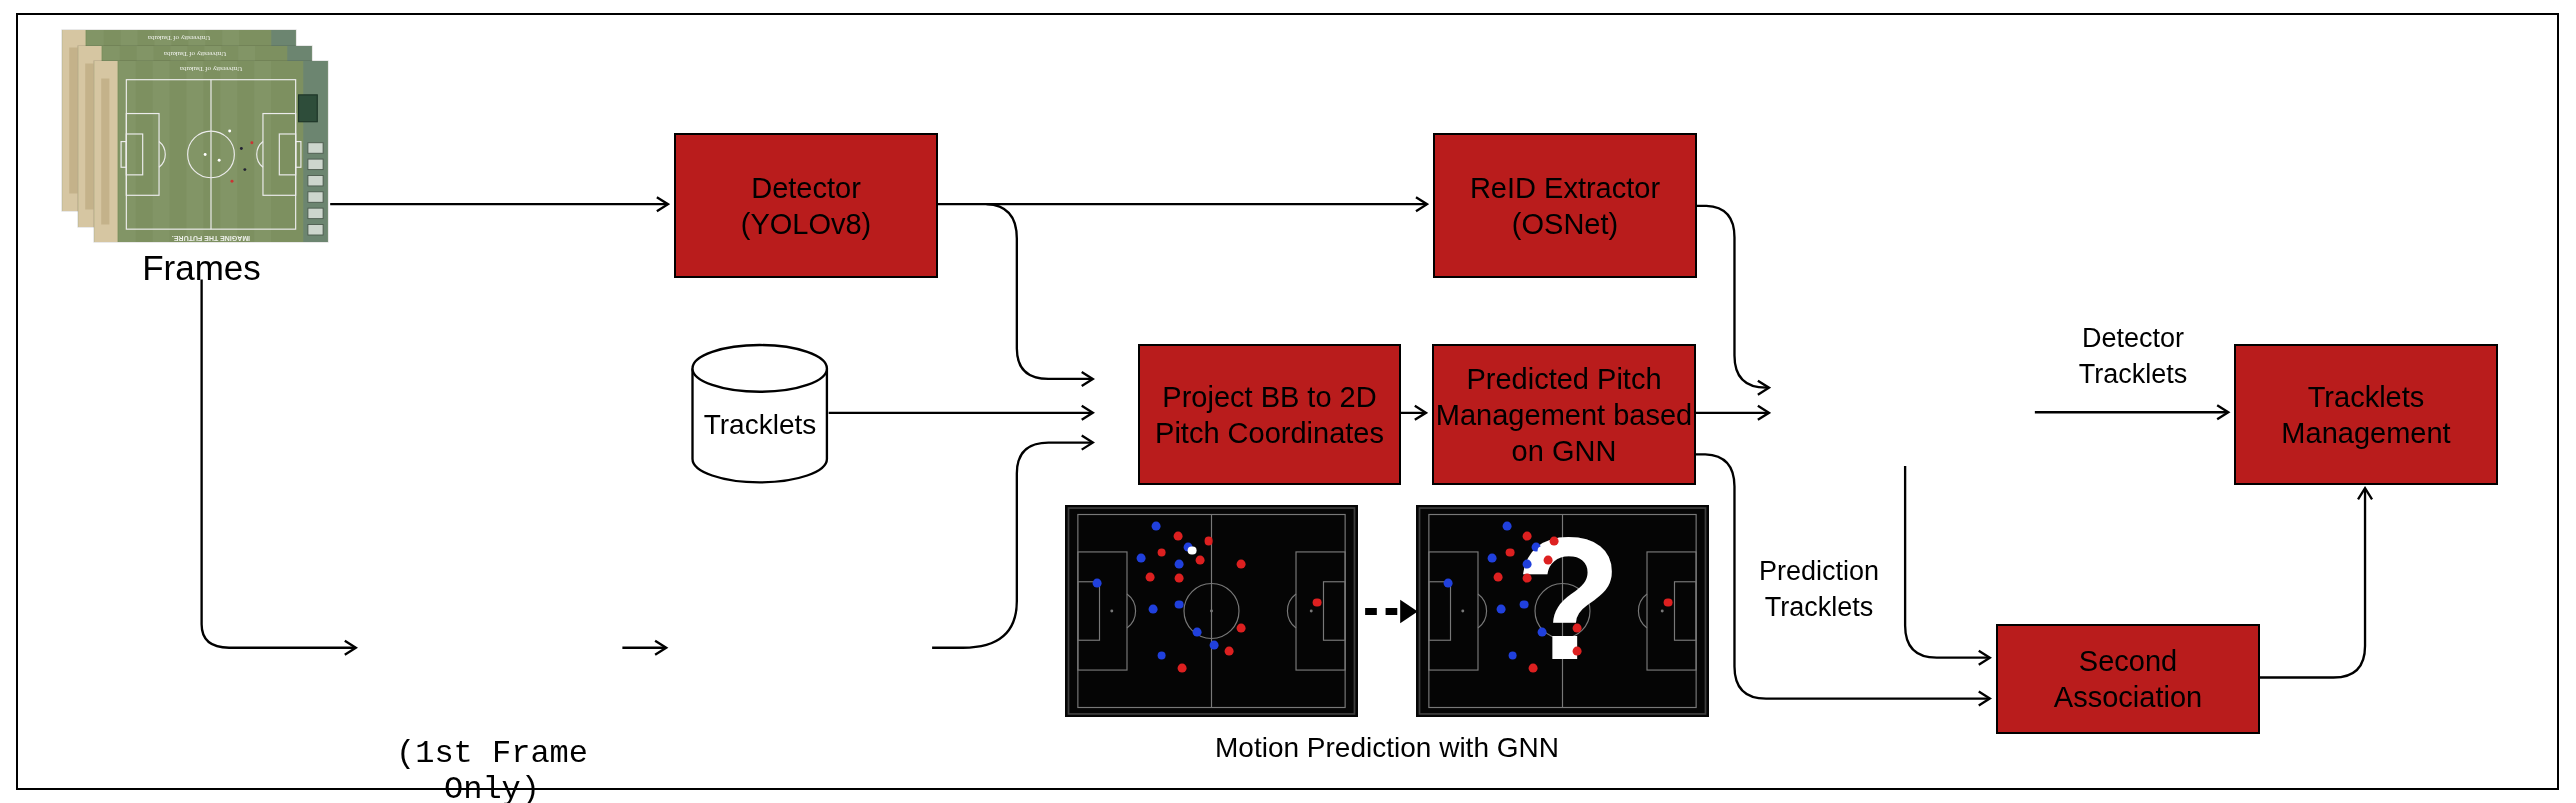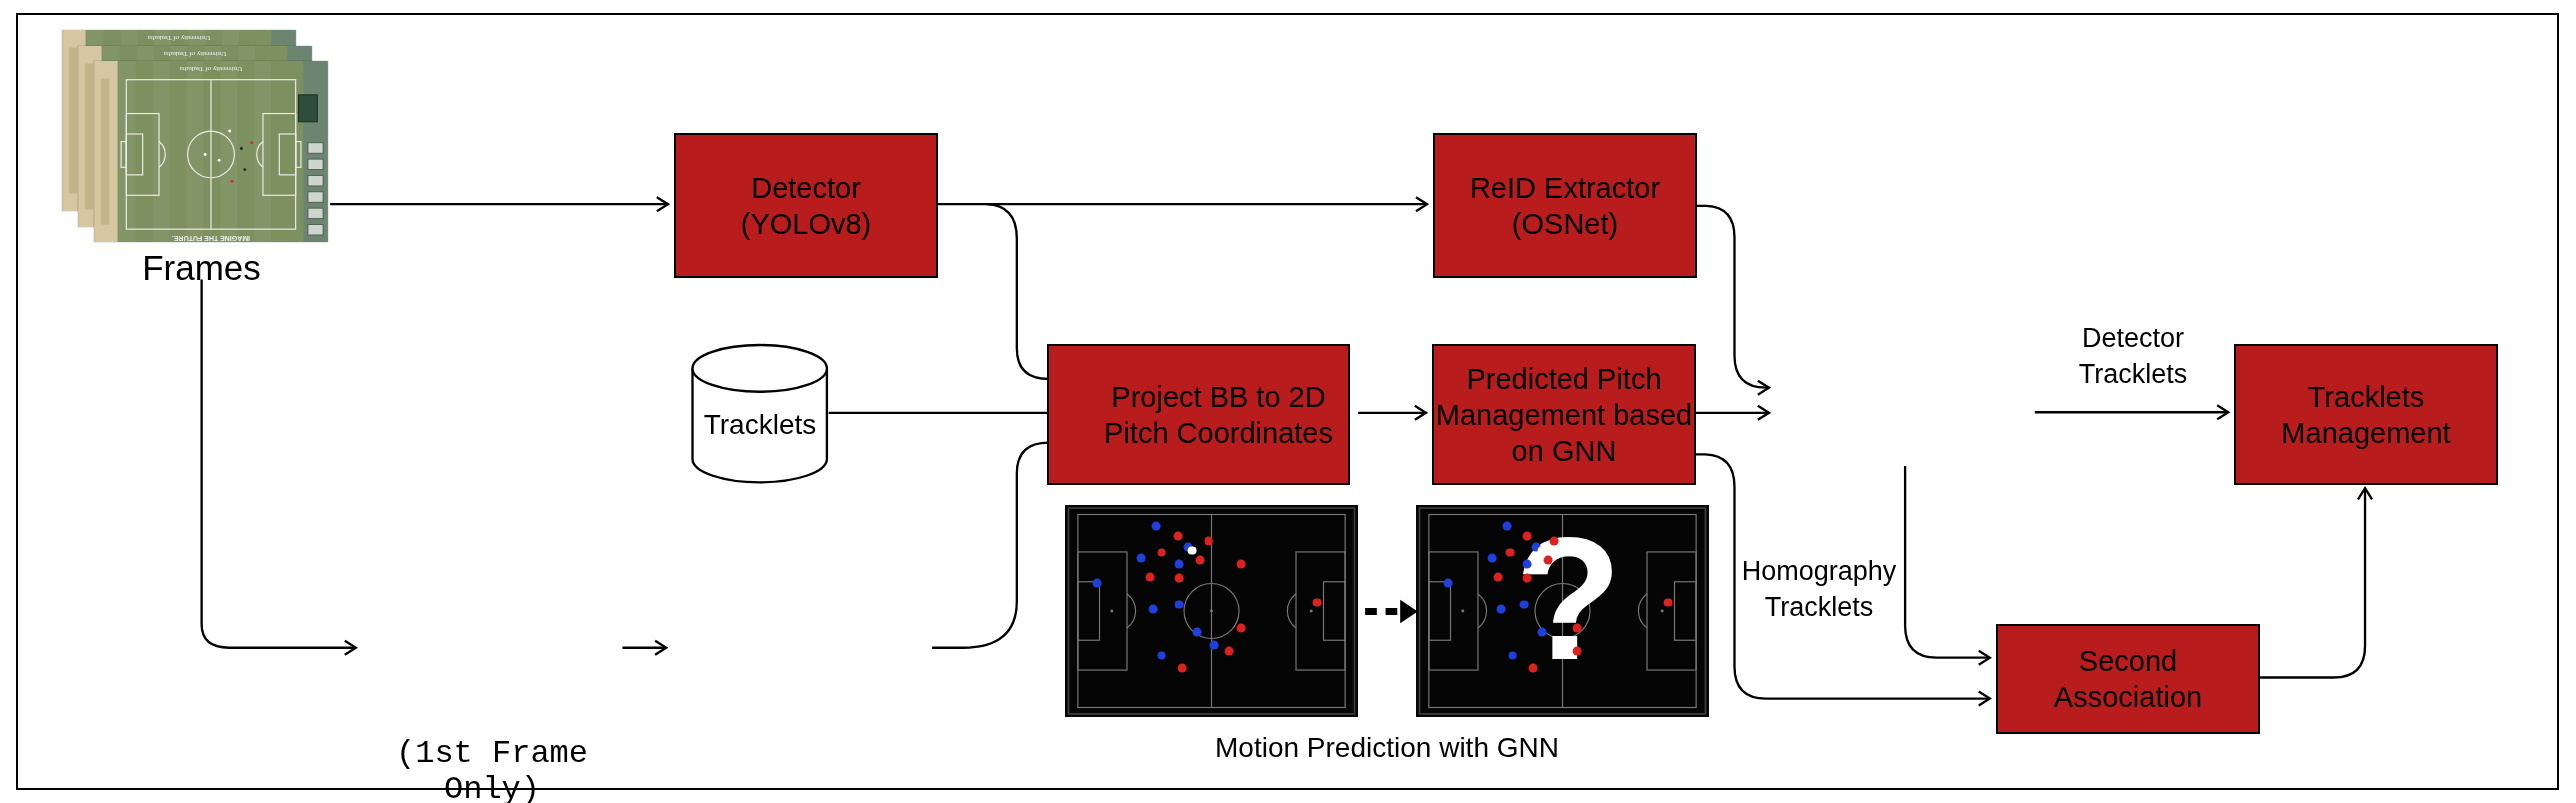--- a/index.html
+++ b/index.html
@@ -192,21 +192,21 @@
     <div>(YOLOv8)</div>
   </div>
 
   <div class="box" style="left:1433px;top:133px;width:260px;height:141px;">
     <div>ReID Extractor</div>
     <div>(OSNet)</div>
   </div>
 
   <div class="cyl-label">Tracklets</div>
 
-  <div class="box" style="left:1047px;top:344px;width:259px;height:137px;padding-left:40px;">
+  <div class="box" style="left:1138px;top:344px;width:259px;height:137px;">
     <div>Project BB to 2D</div>
     <div>Pitch Coordinates</div>
   </div>
 
   <div class="box" style="left:1432px;top:344px;width:260px;height:137px;">
     <div>Predicted Pitch</div>
     <div>Management based</div>
     <div>on GNN</div>
   </div>
 
@@ -222,21 +222,21 @@
   </div>
 
 
 
   <div class="lbl" style="left:2016px;top:320px;width:234px;">
     <div>Detector</div>
     <div>Tracklets</div>
   </div>
 
   <div class="lbl" style="left:1702px;top:553px;width:234px;">
-    <div>Homography</div>
+    <div>Prediction</div>
     <div>Tracklets</div>
   </div>
 
   <div class="lbl" style="left:346px;top:736px;width:292px;font-size:32px;font-family:Liberation Mono, monospace;">(1st Frame Only)</div>
 
   <div class="minipitch" style="left:1065px;top:505px;">
       <svg width="293" height="212" viewBox="0 0 501 362" xmlns="http://www.w3.org/2000/svg">
     <rect width="501" height="362" fill="#050505"></rect>
     <rect x="6" y="5" width="489" height="352" fill="none" stroke="#3d3d3d" stroke-width="3"></rect>
     <g fill="none" stroke="#787878" stroke-width="2">

